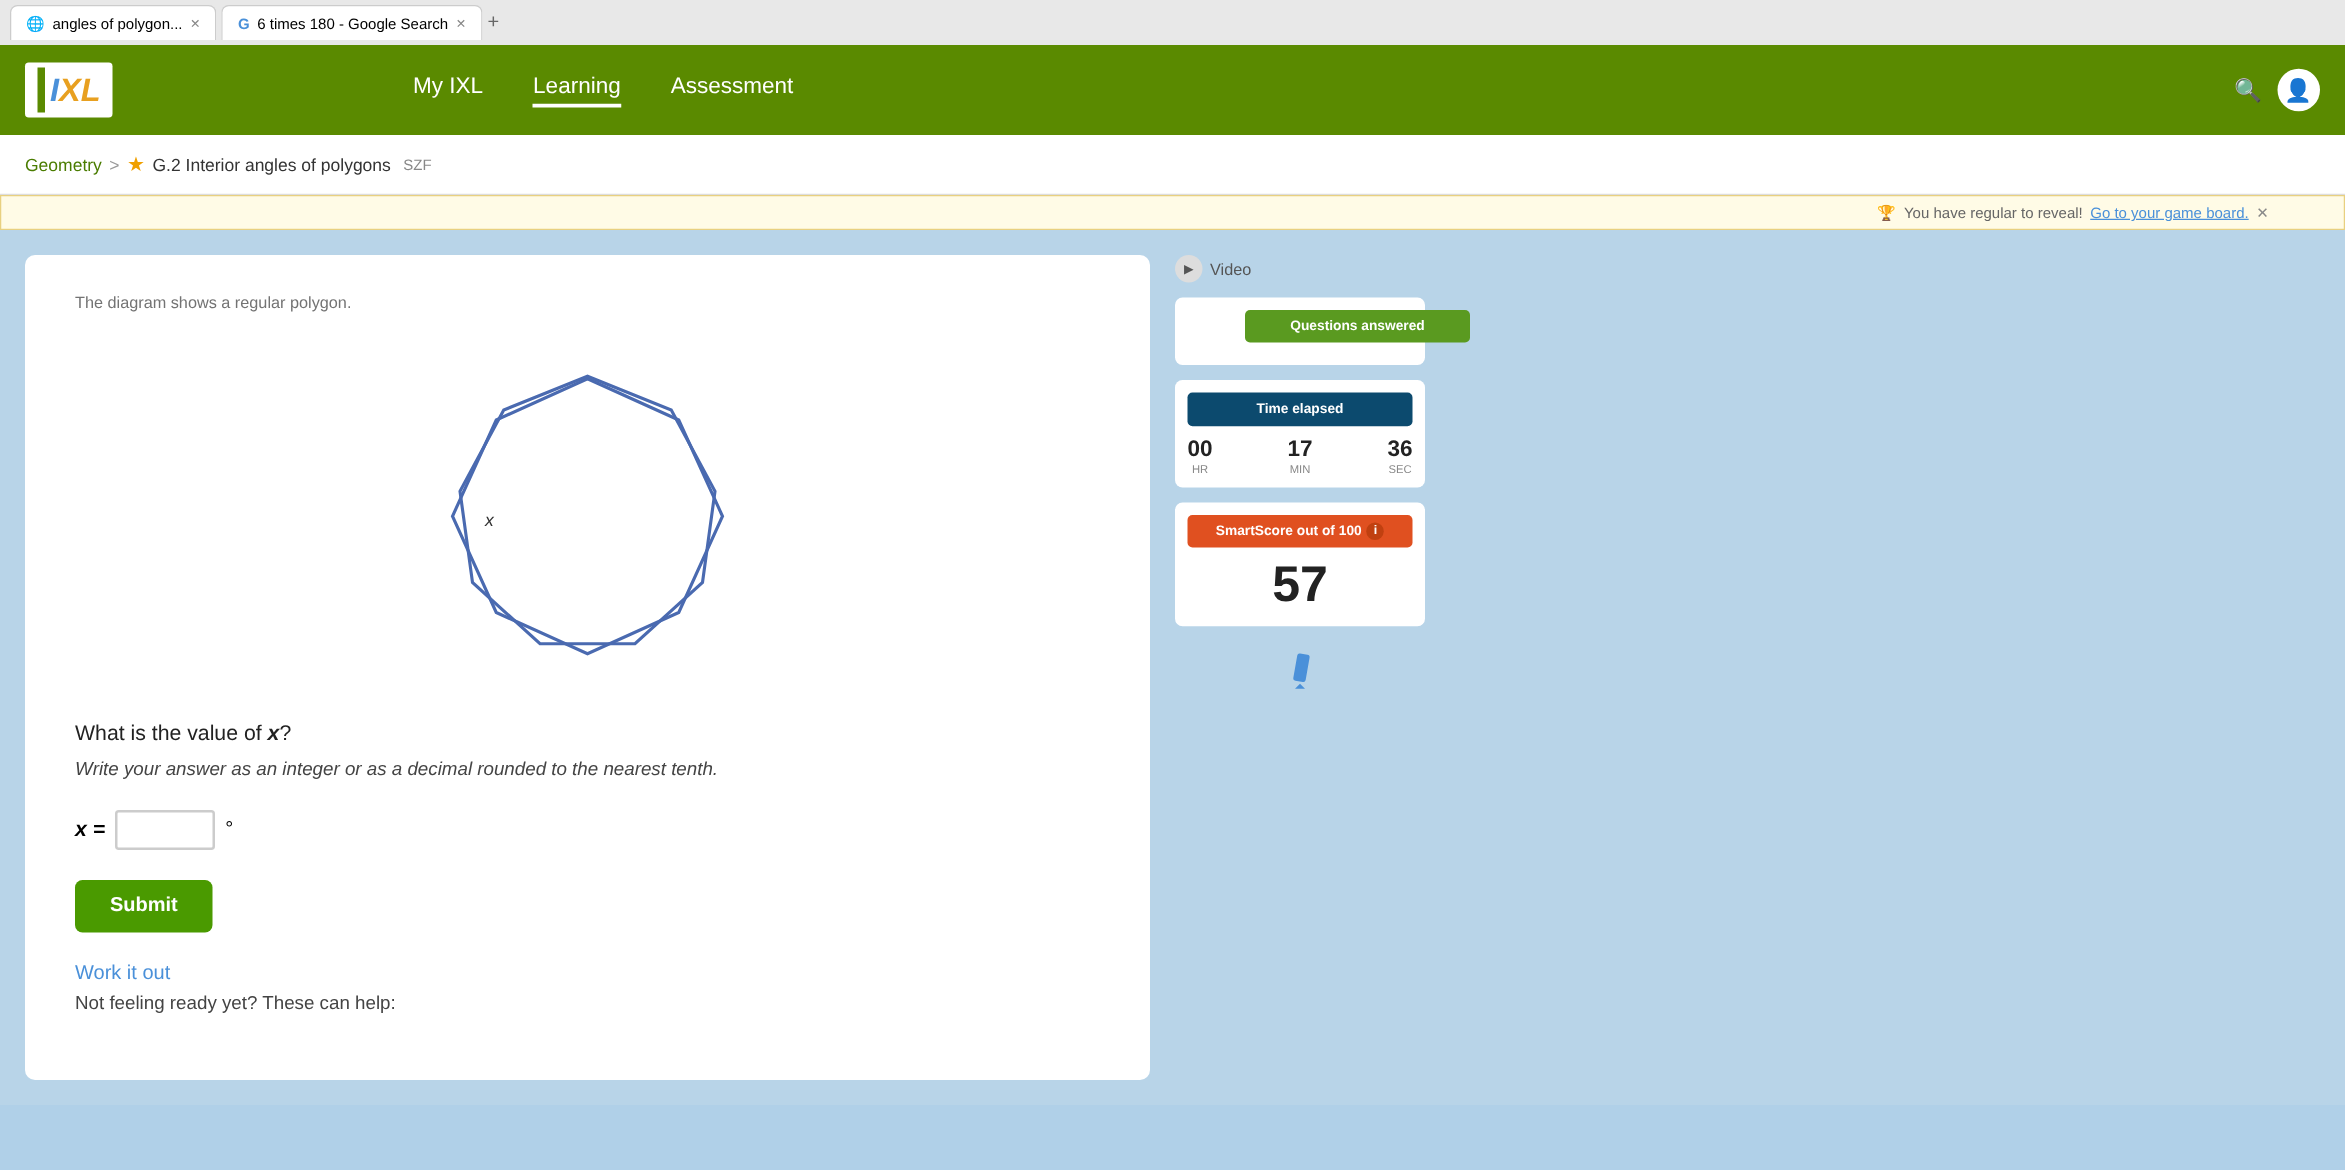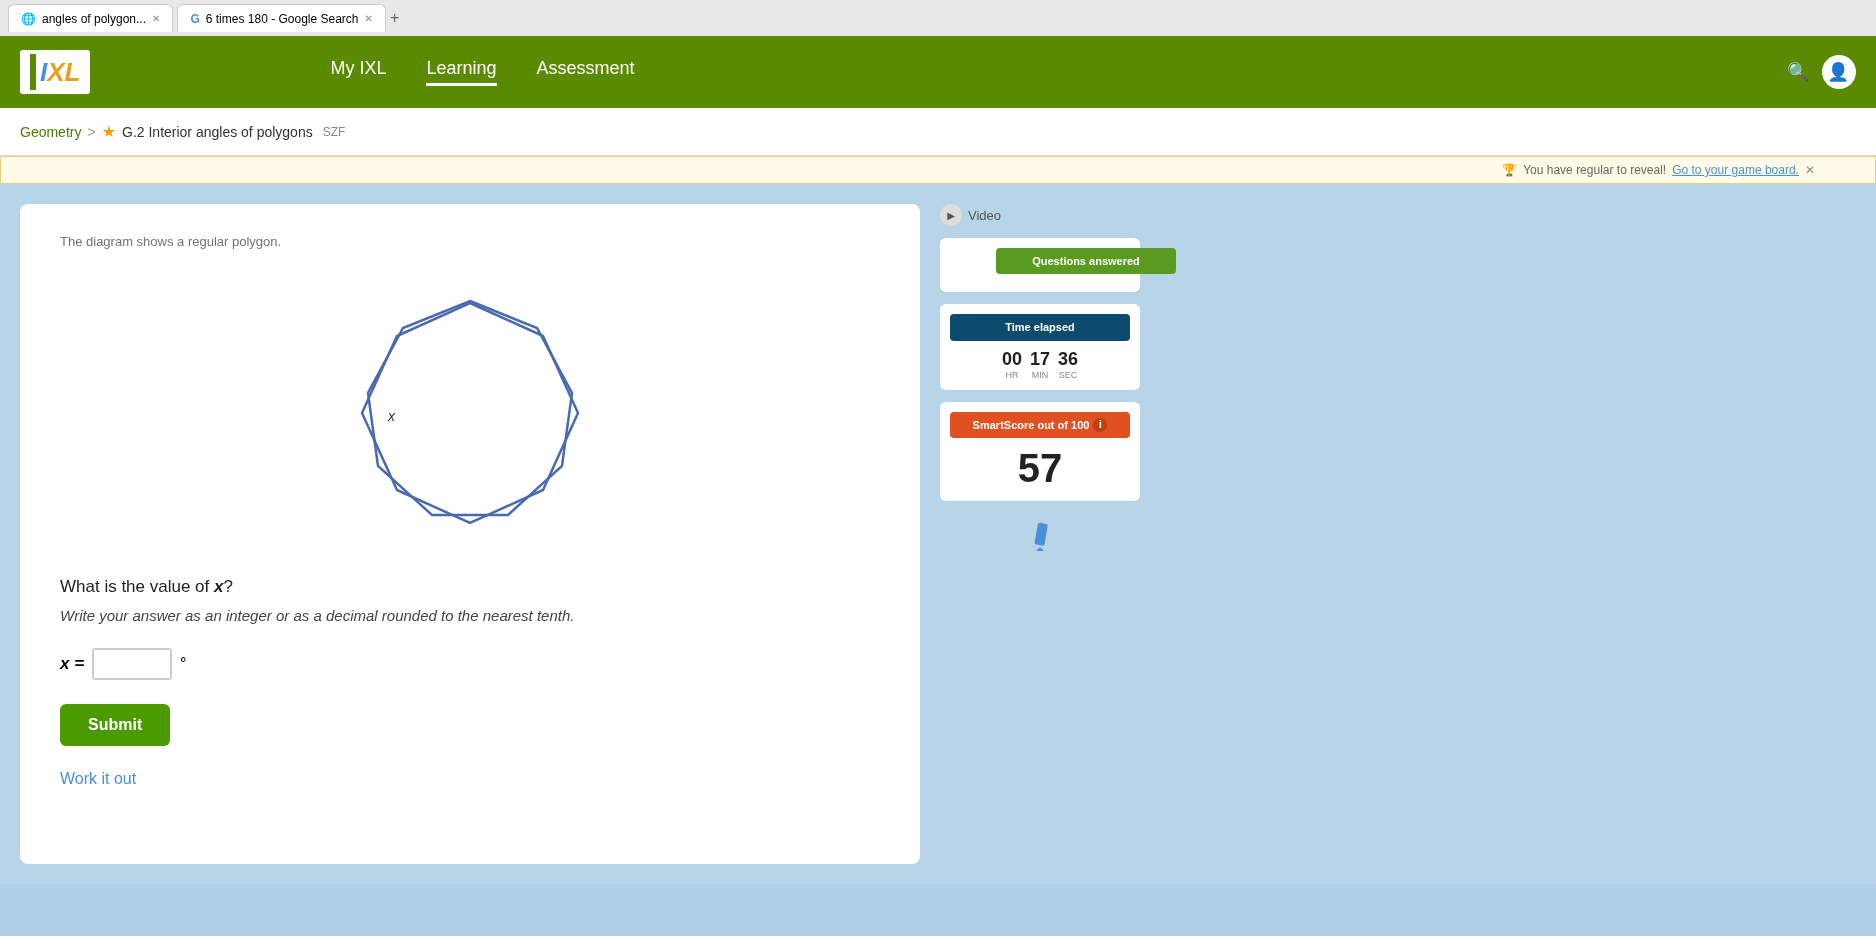--- a/index.html
+++ b/index.html
@@ -62,21 +62,21 @@
     
     .sidebar { width: 200px; display: flex; flex-direction: column; gap: 12px; }
     .video-icon { width: 22px; height: 22px; border-radius: 50%; background: #ddd; display: flex; align-items: center; justify-content: center; font-size: 10px; color: #555; }
 
     .stat-box { background: #fff; border-radius: 6px; padding: 10px; text-align: center; }
     .stat-label-btn { background: #5a9a20; color: #fff; border: none; border-radius: 4px; padding: 6px 10px; font-size: 11px; font-weight: bold; cursor: pointer; width: 100%; margin-bottom: 8px; line-height: 1.3; margin-left: 46px; }
     .stat-number { font-size: 36px; font-weight: bold; color: #222; }
 
     .time-box { background: #fff; border-radius: 6px; padding: 10px; text-align: center; }
     .time-label-btn { background: #0c4a6e; color: #fff; border: none; border-radius: 4px; padding: 6px 10px; font-size: 11px; font-weight: bold; cursor: pointer; width: 100%; margin-bottom: 8px; line-height: 1.3; }
-    .time-values { display: flex; justify-content: center; gap: 8px; }
+    .time-values { display: flex; justify-content: space-between; gap: 8px; }
     .time-val { text-align: center; }
     .time-num { font-size: 18px; font-weight: bold; color: #222; }
     .time-unit { font-size: 9px; color: #888; }
 
     .score-box { background: #fff; border-radius: 6px; padding: 10px; text-align: center; }
     .score-label-btn { background: #e05020; color: #fff; border: none; border-radius: 4px; padding: 6px 10px; font-size: 11px; font-weight: bold; cursor: pointer; width: 100%; margin-bottom: 8px; line-height: 1.3; display: flex; align-items: center; justify-content: center; gap: 4px; }
     .score-info { color: #fff; background: #c04010; border-radius: 50%; width: 14px; height: 14px; font-size: 10px; display: inline-flex; align-items: center; justify-content: center; cursor: pointer; }
     .score-number { font-size: 40px; font-weight: bold; color: #222; }
 
     .pencil-icon-btn { background: none; border: none; cursor: pointer; display: flex; align-items: center; justify-content: center; margin-top: 8px; }
@@ -179,20 +179,21 @@
     <div class="answer-row">
       <span class="answer-label">x =</span>
       <input class="answer-input" type="text" style="">
       <span class="degree-symbol">°</span>
     </div>
 
     <button class="submit-btn">Submit</button>
 
     <div class="work-it-out">
       <a class="work-it-out-link" href="#">Work it out</a>
+      <div class="not-ready">Not feeling ready yet? These can help:</div>
     </div>
   </div>
 
   <div class="sidebar">
 
     <div style="display:flex;align-items:center;gap:6px;">
       <div class="video-icon">▶</div>
       <span style="font-size:13px;color:#555;">Video</span>
     </div>
 

